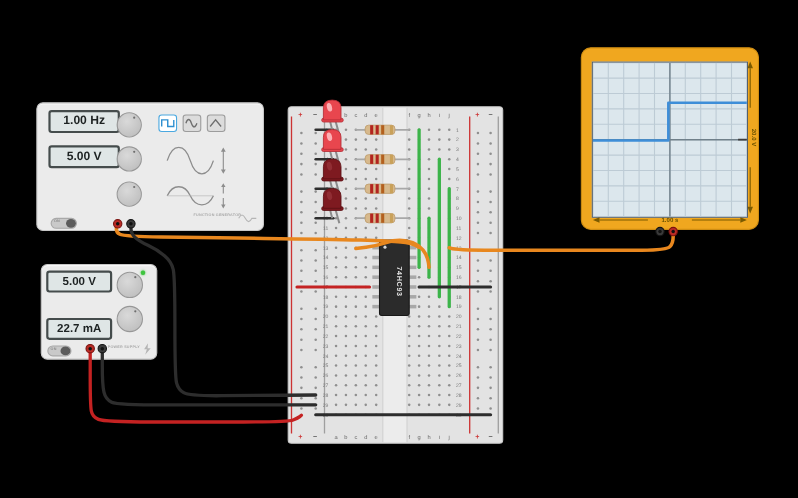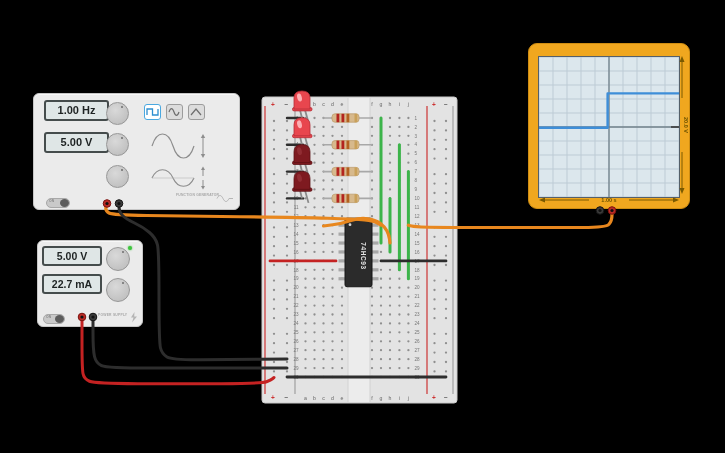--- a/index.html
+++ b/index.html
@@ -94,21 +94,21 @@
     <span class="micro" style="left:142px;top:99px;">FUNCTION GENERATOR</span>
     <svg style="position:absolute;left:182px;top:100px;" width="18" height="9">
       <path d="M1,4.5 C3,0.5 5,0.5 7,4.5 C9,8.5 11,8.5 13,4.5 L17,4.5" stroke="#b5b5b5" fill="none" stroke-width="1"></path>
     </svg>
   </div>
 
   <div class="panel" style="left:37px;top:240px;width:104px;height:85px;">
     <div class="display" style="left:4px;top:5px;width:56px;height:16px;line-height:16px;font-size:10.5px;">
       <span>5.00 V</span>
       </div>
-    <div class="display" style="left:4px;top:33px;width:56px;height:16px;line-height:16px;font-size:10.5px;">
+    <div class="display" style="left:4px;top:48px;width:56px;height:16px;line-height:16px;font-size:10.5px;">
       <span>22.7 mA</span>
       </div>
     <div class="knob" style="left:68px;top:6px;width:22px;height:22px;"></div>
     <div class="knob" style="left:68px;top:37px;width:22px;height:22px;"></div>
     <div class="ind" style="left:90px;top:5px;"></div>
     <div class="toggle" style="left:5px;top:73px;width:20px;height:8px;">
       <span class="micro dark" style="left:2px;top:0px;">ON</span>
       <div class="tknob"></div>
     </div>
     <span class="micro" style="left:60px;top:72px;">POWER SUPPLY</span>

